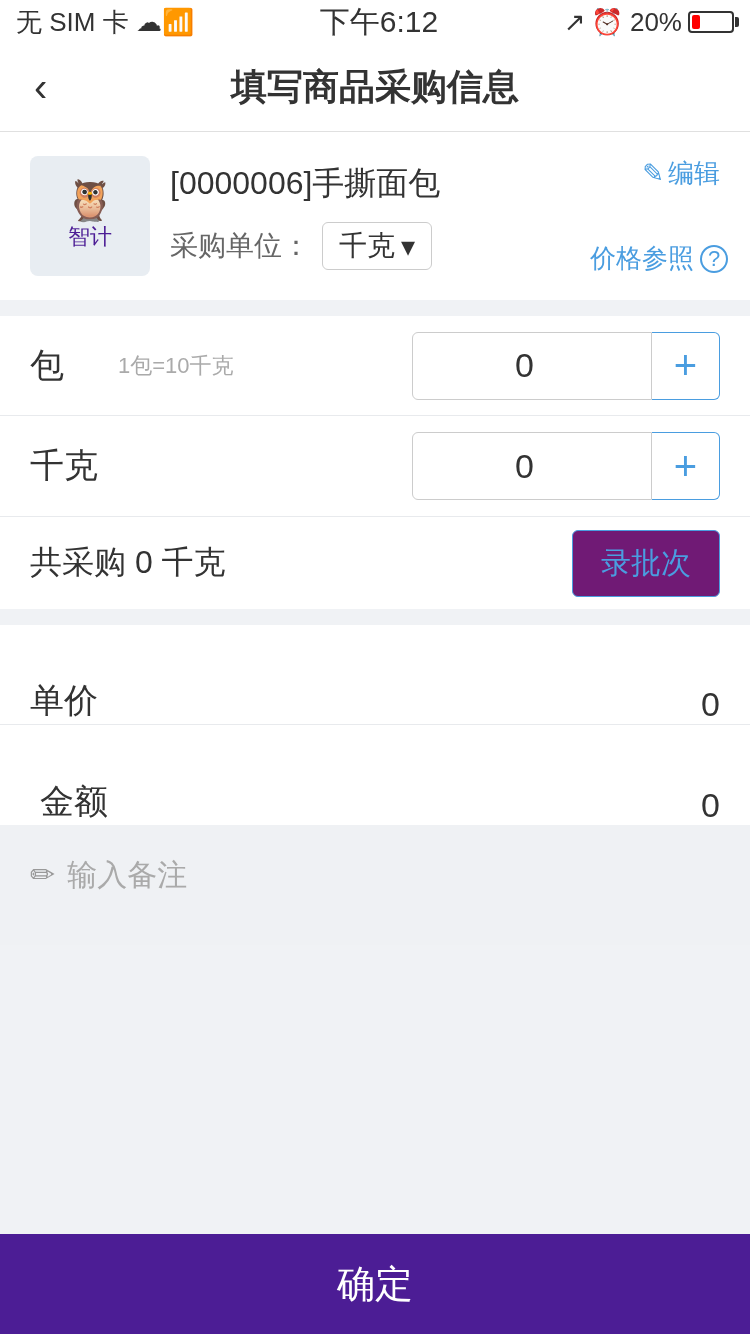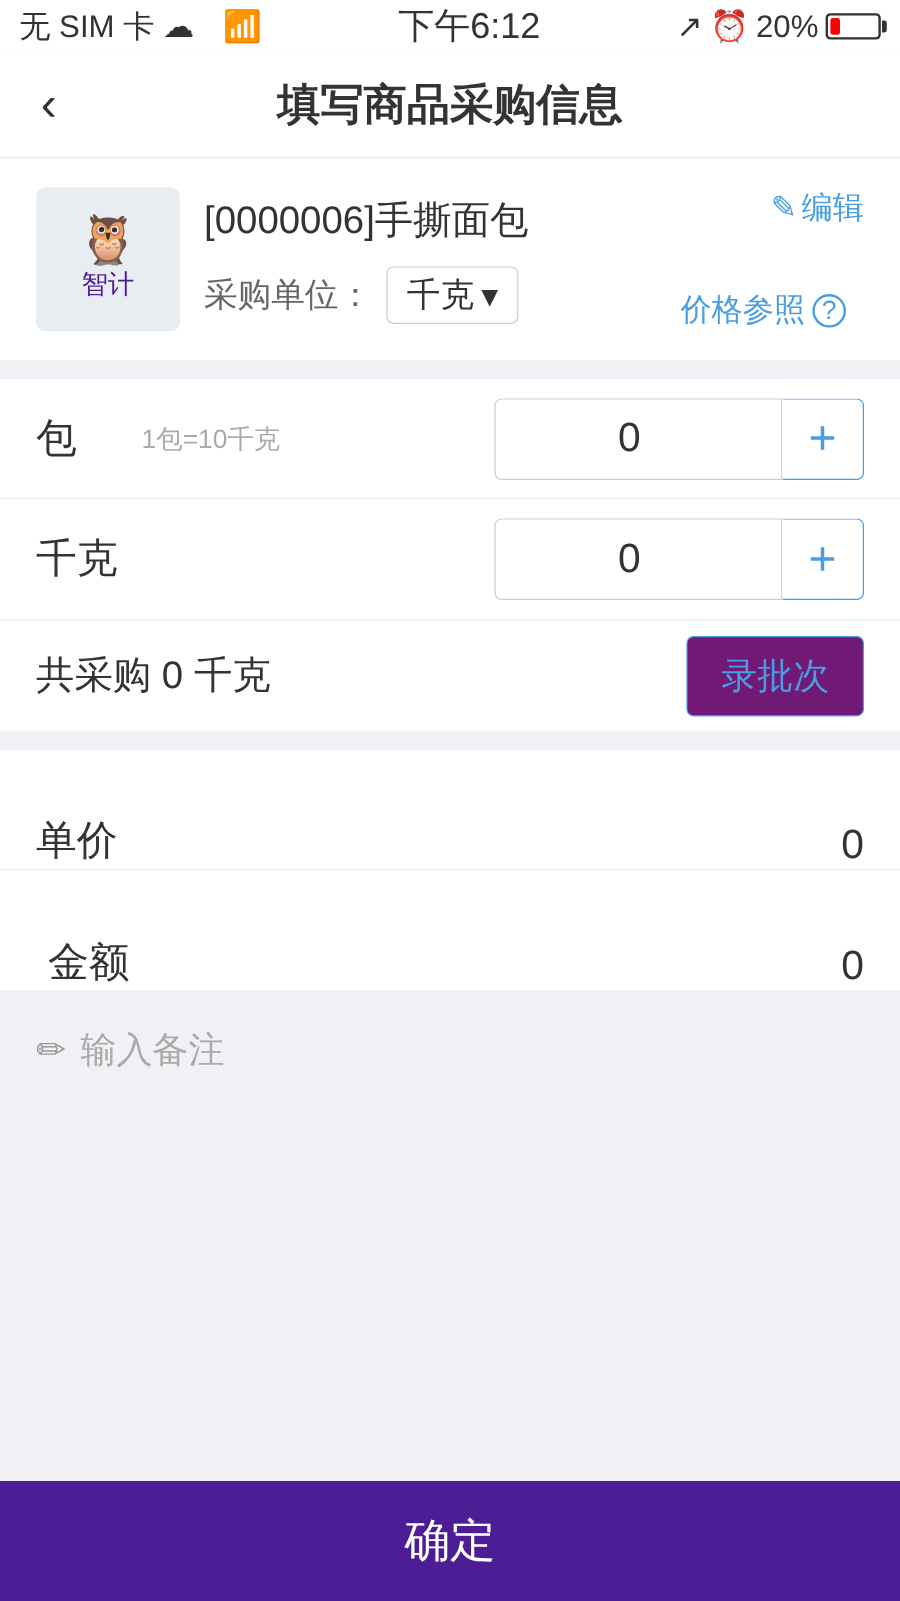--- a/index.html
+++ b/index.html
@@ -16,21 +16,21 @@
     .status-bar {
       height: 44px;
       background: #fff;
       display: flex;
       align-items: center;
       justify-content: space-between;
       padding: 0 16px;
       font-size: 28px;
       color: #333;
     }
-    .status-left { display: flex; align-items: center; gap: 24px; font-size: 26px; }
+    .status-left { display: flex; align-items: center; gap: 0; font-size: 26px; }
     .status-center { font-size: 30px; font-weight: 500; }
     .status-right { display: flex; align-items: center; gap: 6px; font-size: 26px; }
     .battery {
       width: 46px; height: 22px; border: 2px solid #333; border-radius: 4px; position: relative; display: inline-flex; align-items: center; padding: 2px;
     }
     .battery::after { content:''; position:absolute; right:-7px; top:50%; transform:translateY(-50%); width:4px; height:10px; background:#333; border-radius:0 2px 2px 0; }
     .battery-fill { width: 20%; height: 100%; background: red; border-radius: 2px; }
 
     
     .nav-bar {
@@ -90,21 +90,21 @@
     .edit-btn {
       position: absolute;
       top: 24px; right: 30px;
       color: #4a9de0;
       font-size: 26px;
       display: flex; align-items: center; gap: 4px;
       cursor: pointer;
     }
     .price-ref {
       position: absolute;
-      bottom: 24px; right: 45px;
+      bottom: 24px; right: 22px;
       color: #4a9de0;
       font-size: 26px;
       display: flex; align-items: center; gap: 6px;
     }
     .price-ref-circle {
       width: 28px; height: 28px;
       border: 2px solid #4a9de0;
       border-radius: 50%;
       display: flex; align-items: center; justify-content: center;
       font-size: 22px; color: #4a9de0;

